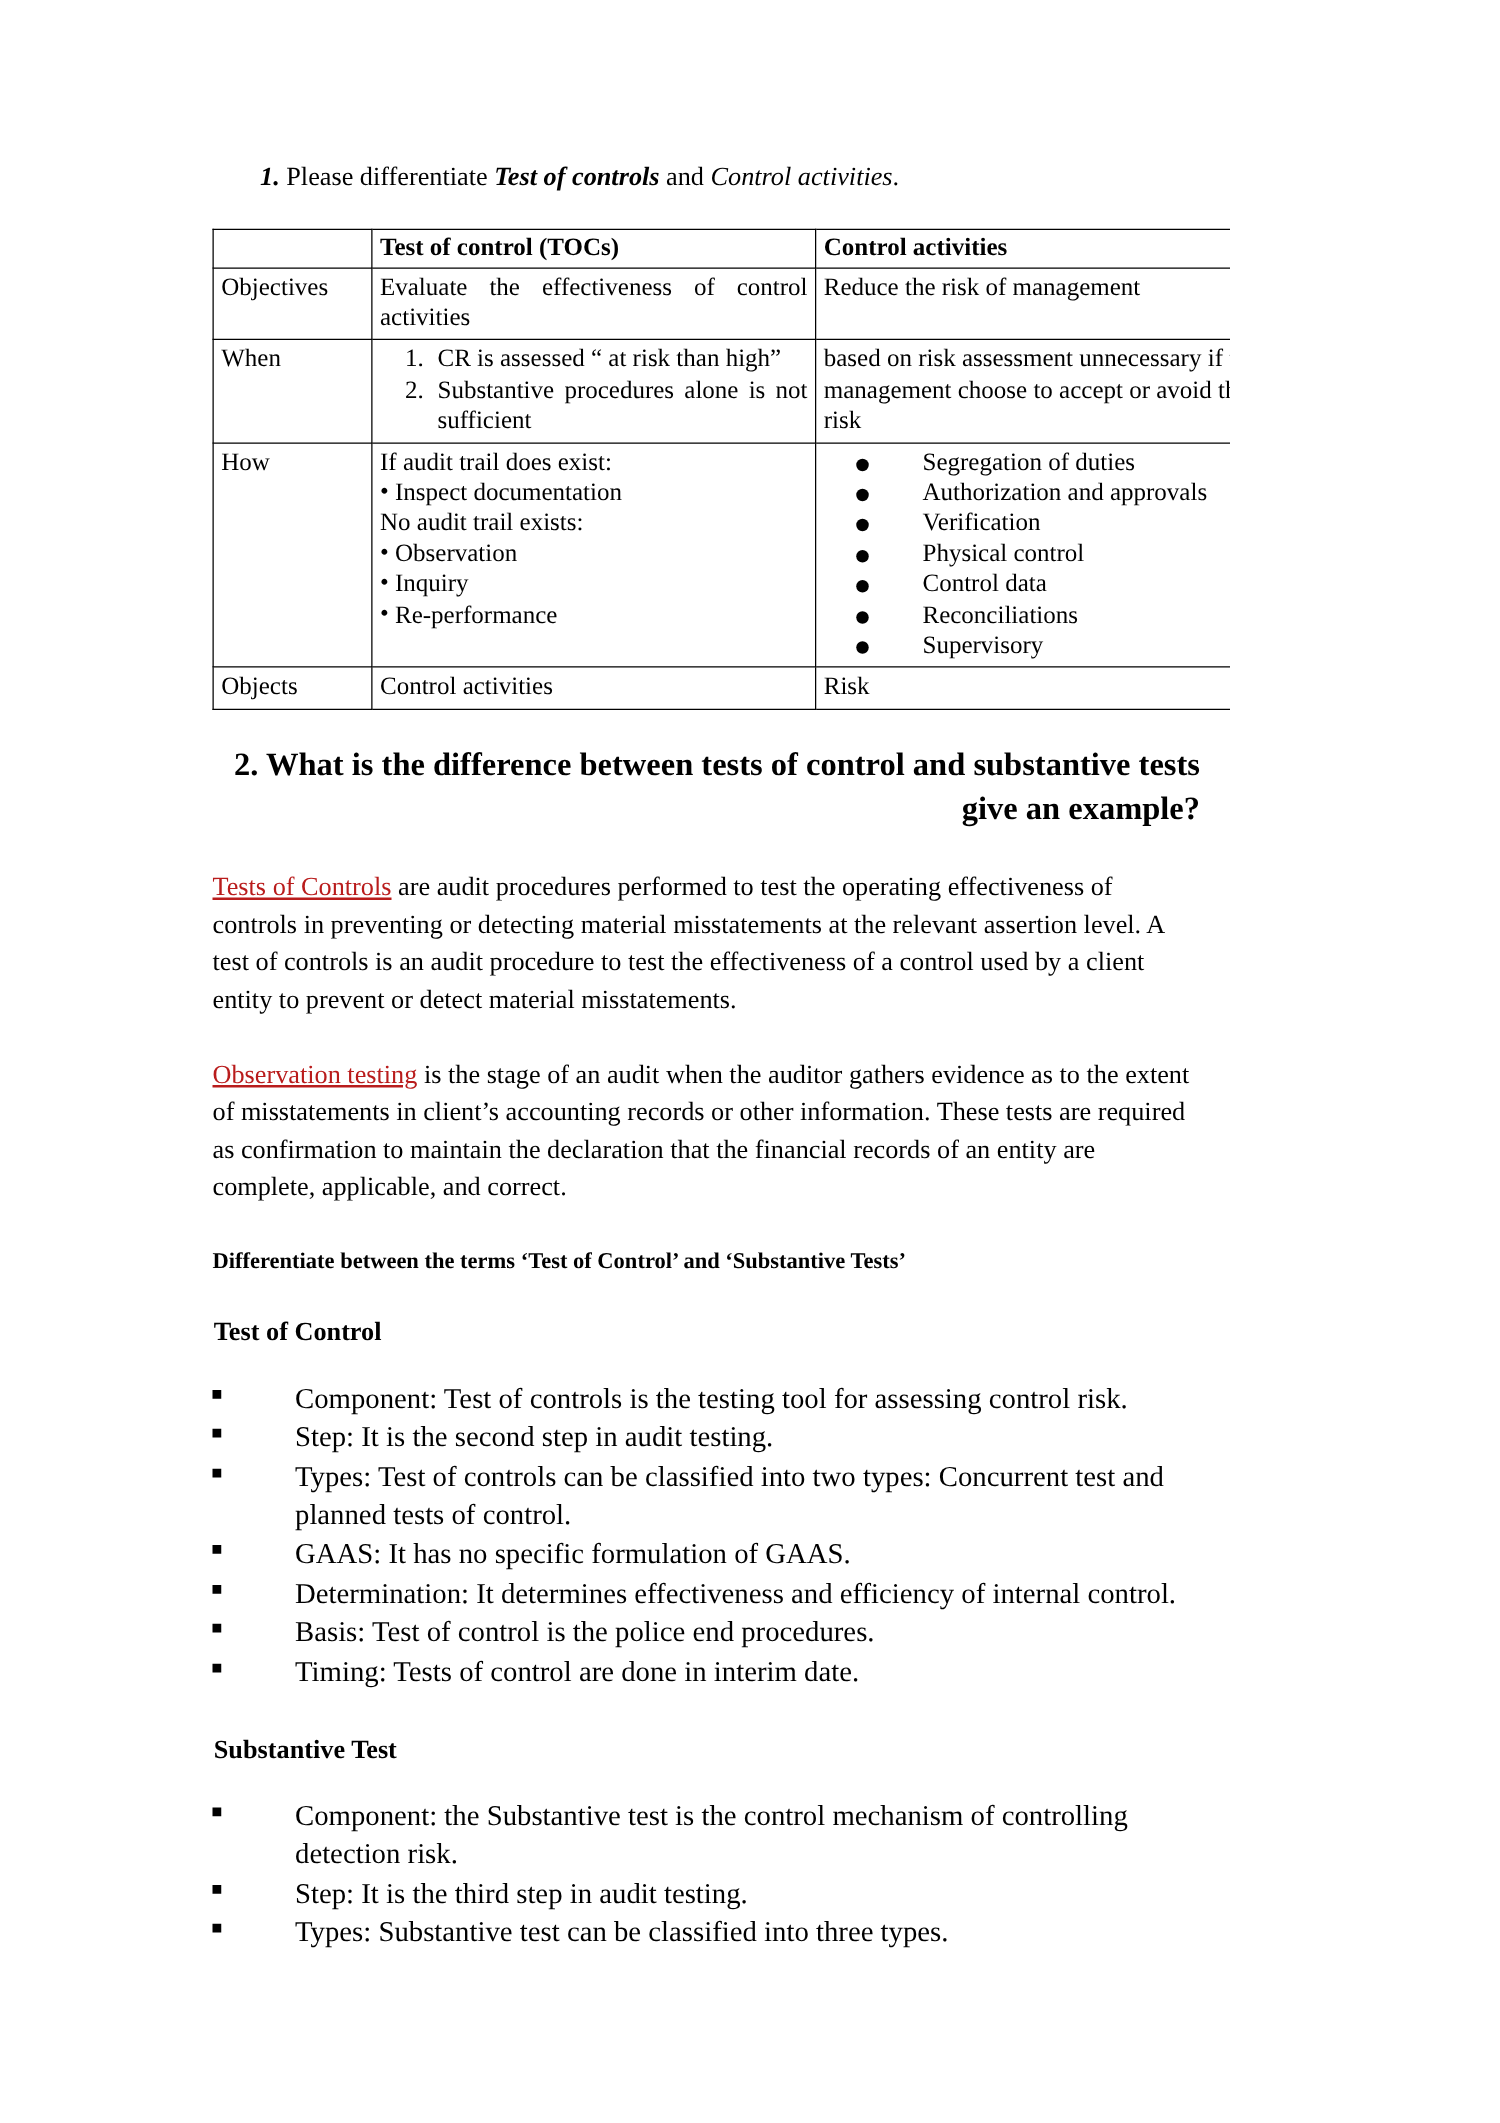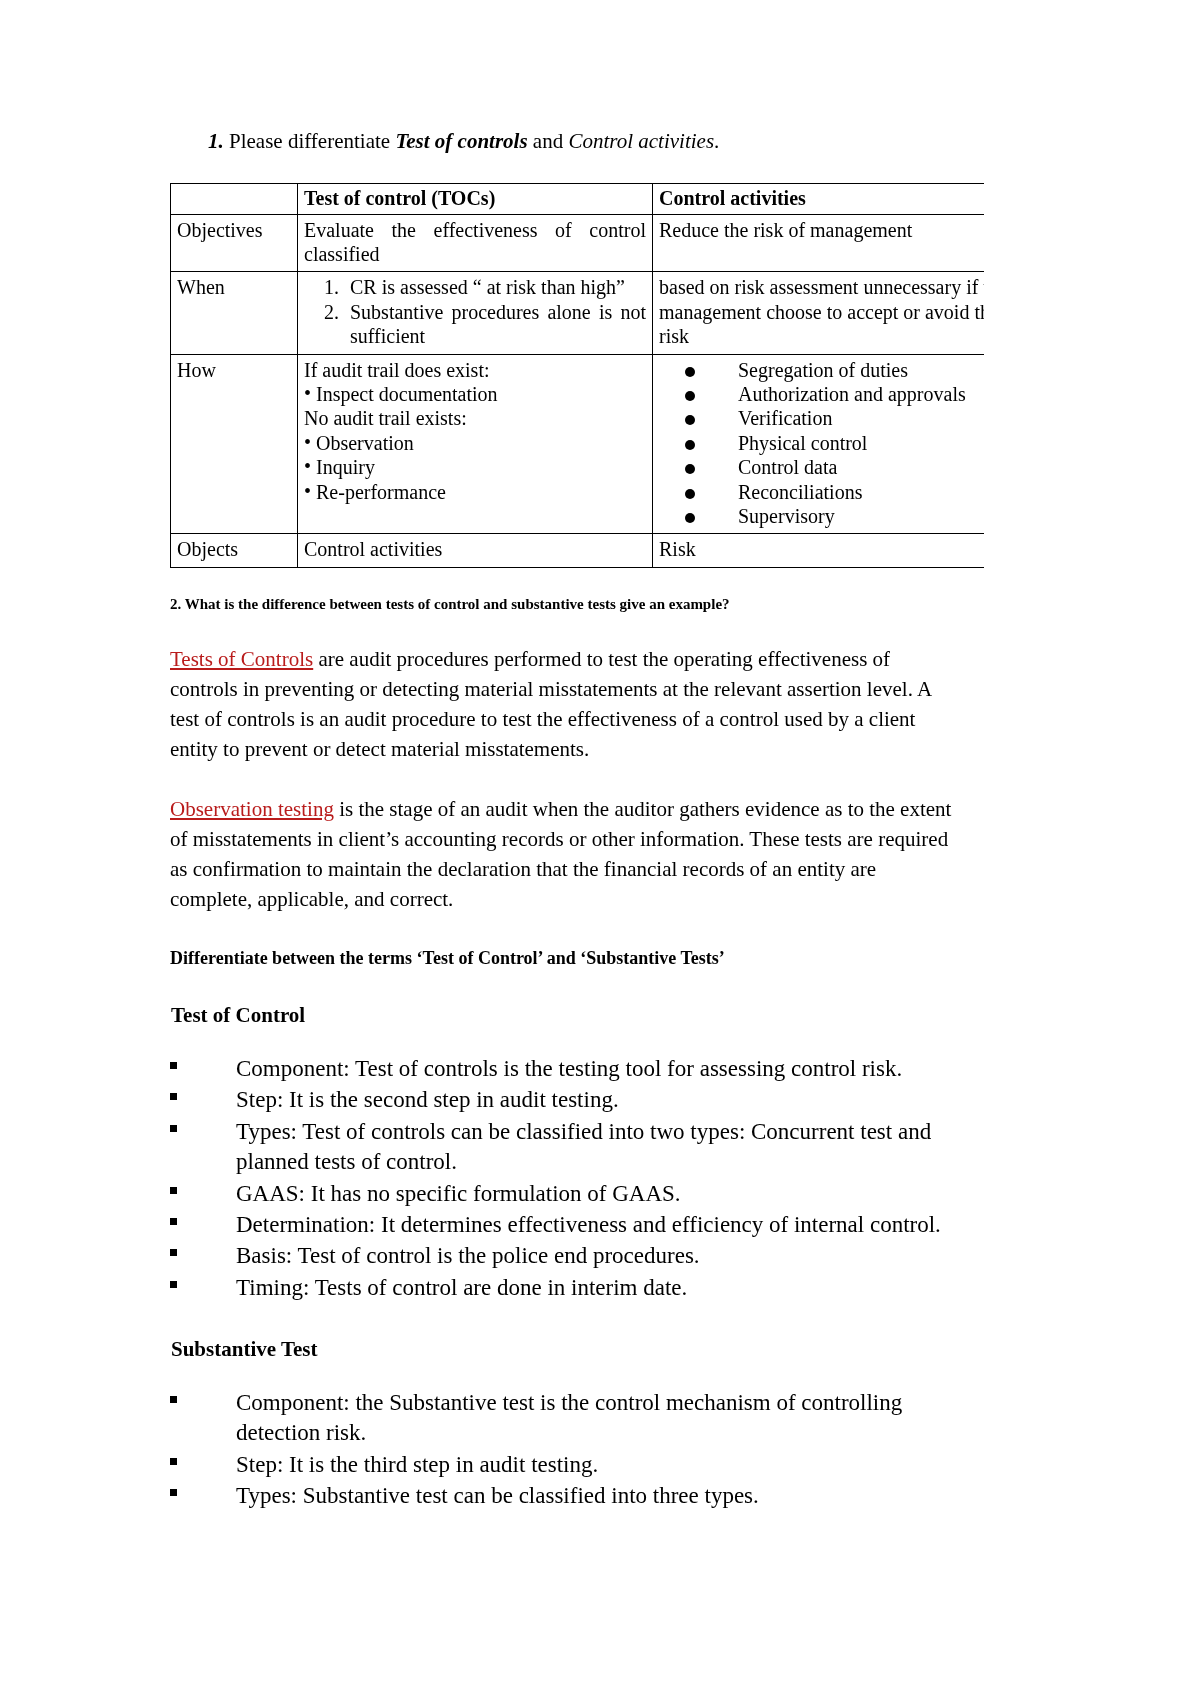--- a/index.html
+++ b/index.html
@@ -100,25 +100,26 @@
     position: absolute;
     left: 0;
     top: 9px;
     width: 10px;
     height: 10px;
     border-radius: 50%;
     background: #000000;
   }
 
   h2.q2 {
-    font-size: 15px;
+    font-size: 26px;
     font-weight: bold;
     line-height: 1.35;
     margin: 26px 0 0 0;
     width: 790px;
+    text-align: right;
   }
   p.body {
     font-size: 21px;
     line-height: 1.43;
     margin: 30px 0 0 0;
     width: 790px;
   }
   a.link {
     color: #b91c1c;
     text-decoration: underline;
@@ -183,21 +184,21 @@
     </colgroup>
     <tbody>
       <tr class="head">
         <td></td>
         <td>Test of control (TOCs)</td>
         <td>Control activities</td>
       </tr>
 
       <tr>
         <td>Objectives</td>
-        <td class="just">Evaluate the effectiveness of control classified</td>
+        <td class="just">Evaluate the effectiveness of control activities</td>
         <td>Reduce the risk of management</td>
       </tr>
 
       <tr>
         <td>When</td>
         <td>
           <ol class="numlist">
             <li>CR is assessed “ at risk than high”</li>
             <li>Substantive procedures alone is not sufficient</li>
           </ol>

